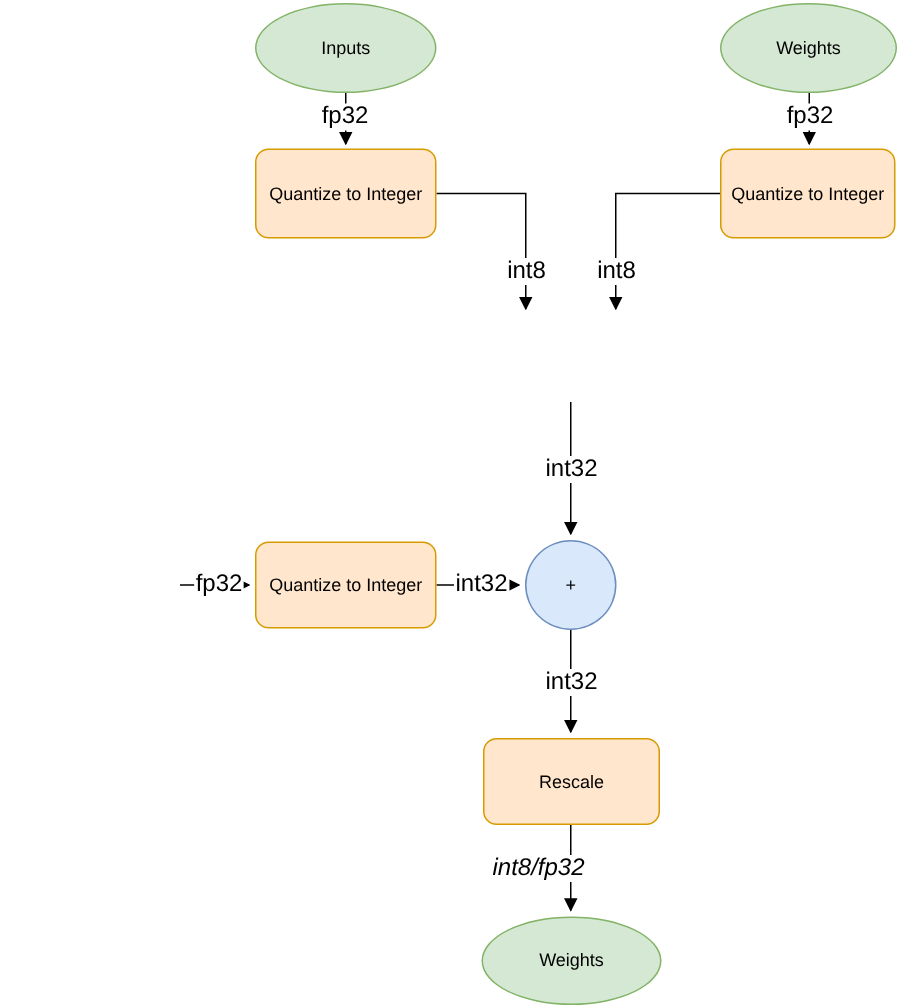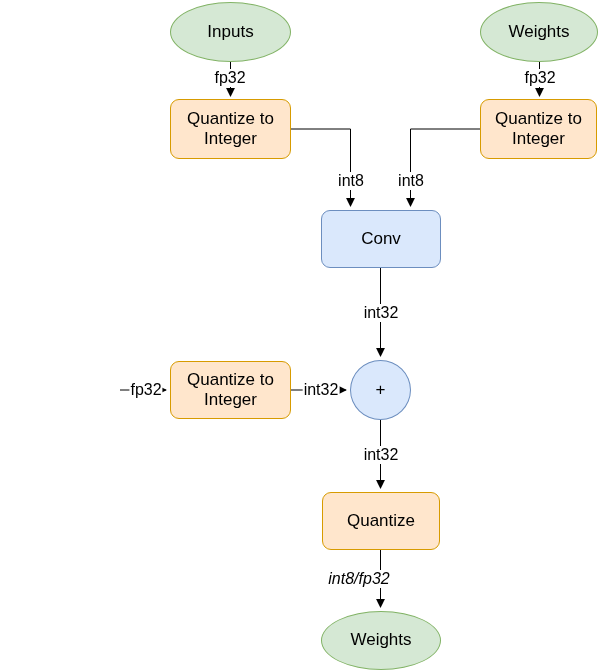--- a/index.html
+++ b/index.html
@@ -32,21 +32,21 @@
     top: 0;
     width: 601px;
     height: 671px;
   }
   .node {
     position: absolute;
     display: flex;
     align-items: center;
     justify-content: center;
     box-sizing: border-box;
-    font-size: 17px;
+    font-size: 12px;
     color: var(--text-color);
     text-align: center;
     line-height: 1.2;
   }
   .node.ellipse {
     background: var(--terminal-fill);
     border: 1px solid var(--terminal-stroke);
     border-radius: 50%;
   }
   .node.process {
@@ -106,35 +106,32 @@
   </div>
 
   <div class="node process" style="left:170px; top:99px; width:121px; height:60px;">
     <span>Quantize to Integer</span>
   </div>
 
   <div class="node process" style="left:480px; top:99px; width:117px; height:60px;">
     <span>Quantize to Integer</span>
   </div>
 
-  <div class="node op" style="left:321px; top:210px; width:120px; height:58px;">
-    <span>Conv</span>
-  </div>
 
 
   <div class="node process" style="left:170px; top:361px; width:121px; height:58px;">
     <span>Quantize to Integer</span>
   </div>
 
   <div class="node circle" style="left:350px; top:360px; width:61px; height:60px;">
     <span>+</span>
   </div>
 
   <div class="node process" style="left:322px; top:492px; width:118px; height:58px;">
-    <span>Quantize</span>
+    <span>Rescale</span>
   </div>
 
   <div class="node ellipse" style="left:321px; top:611px; width:120px; height:59px;">
     <span>Weights</span>
   </div>
 
   <span class="edge-label" style="left:230px; top:78px;">fp32</span>
   <span class="edge-label" style="left:540px; top:78px;">fp32</span>
   <span class="edge-label" style="left:351px; top:181px;">int8</span>
   <span class="edge-label" style="left:411px; top:181px;">int8</span>

